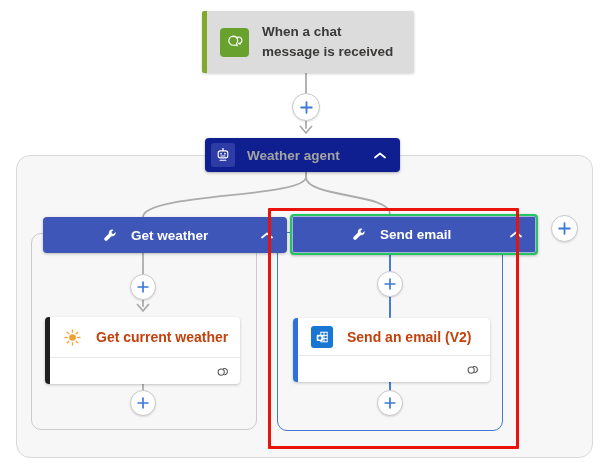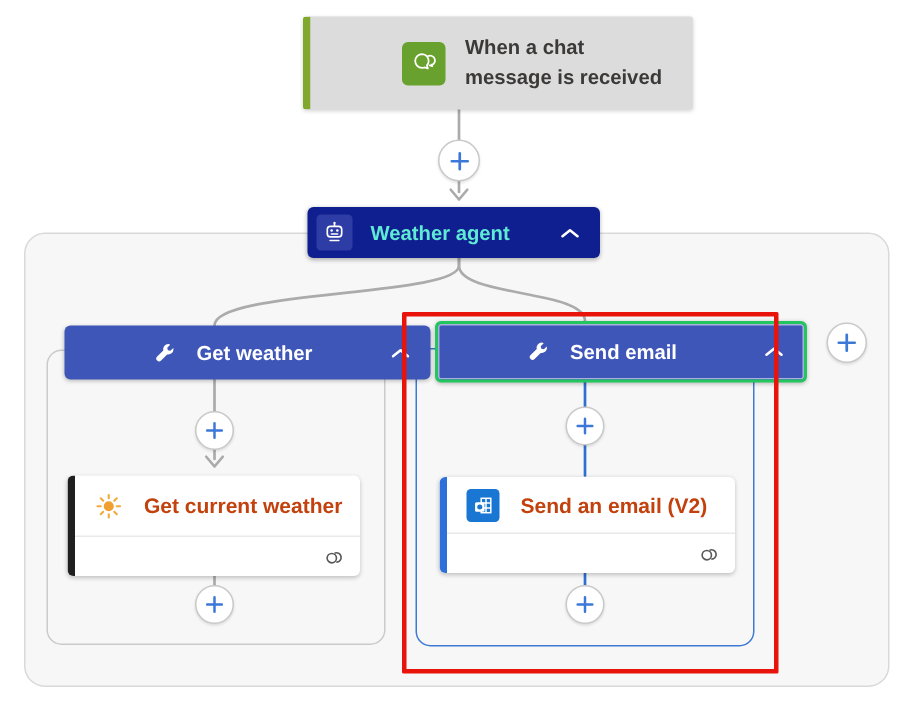--- a/index.html
+++ b/index.html
@@ -16,40 +16,39 @@
   .scope-left{left:31px;top:233px;width:224px;height:195px;border:1px solid #cbcbcb;}
   .scope-right{left:277px;top:232px;width:224px;height:197px;border:1.5px solid #3d7ad5;}
   
   .connectors{position:absolute;left:0;top:0;z-index:2;pointer-events:none;}
   
   .trigger-card{
     position:absolute;left:202px;top:11px;width:207px;height:62px;z-index:3;
     background:#dcdcdc;border-left:5px solid #7fa82c;border-radius:2px;
     display:flex;align-items:center;box-shadow:0 1px 3px rgba(0,0,0,.18);
     cursor:pointer;
-    padding-left:48px;
   }
   .trigger-icon{
     width:29px;height:29px;border-radius:4px;background:#68a12d;flex:0 0 29px;
     margin-left:13px;display:flex;align-items:center;justify-content:center;
   }
   .trigger-title{
     margin-left:13px;width:140px;font-size:13.5px;font-weight:600;color:#3b3a39;line-height:20px;
   }
   
   .agent-card{
     position:absolute;left:205px;top:138px;width:195px;height:34px;z-index:3;
     background:#101f8f;border-radius:4px;display:flex;align-items:center;
     box-shadow:0 1px 3px rgba(0,0,0,.3);cursor:pointer;
   }
   .agent-icon{
     width:24px;height:24px;border-radius:3px;background:#2e3da6;flex:0 0 24px;margin-left:6px;
     display:flex;align-items:center;justify-content:center;
   }
-  .agent-title{margin-left:12px;flex:1;font-size:13.5px;font-weight:700;color:#5eead4;}
+  .agent-title{margin-left:12px;flex:1;font-size:13.5px;font-weight:700;color:#a3a3a3;}
   
   .scope-header{
     position:absolute;z-index:3;background:#3e56b8;border-radius:4px;
     display:flex;align-items:center;box-shadow:0 1px 3px rgba(0,0,0,.25);cursor:pointer;padding-left:44px;
   }
   .scope-header .wrench{margin-left:16px;flex:0 0 15px;display:flex;}
   .scope-header .hdr-label{margin-left:13px;flex:1;font-size:13.5px;font-weight:700;color:#fff;}
   .hdr-left{left:43px;top:217px;width:200px;height:36px;}
   .hdr-right{
     left:290px;top:214px;width:200px;height:37px;

